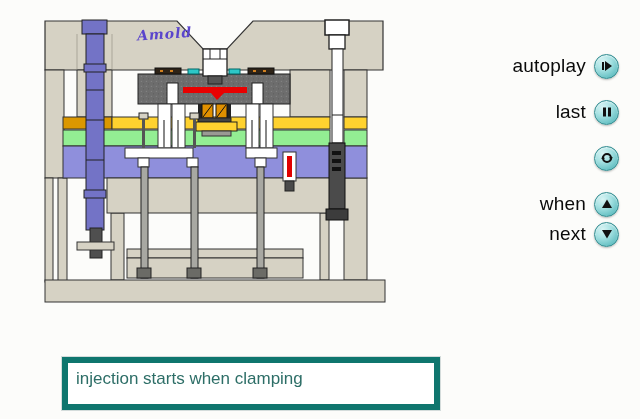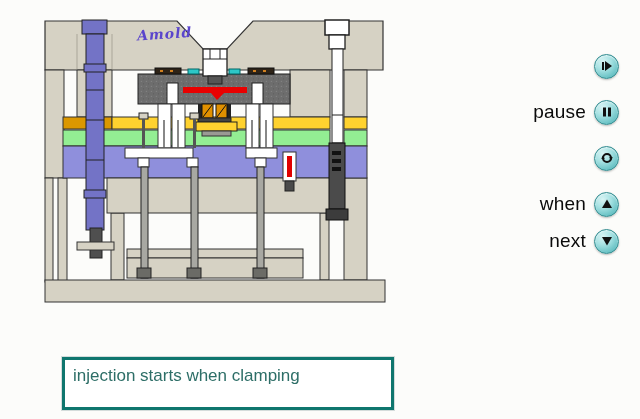--- a/index.html
+++ b/index.html
@@ -25,23 +25,23 @@
     border:1px solid #2f8a8e;
     background:radial-gradient(circle at 34% 28%, #d9f4f4 0%, #a5e1e2 38%, #63bfc2 78%, #3f9ea2 100%);
     box-shadow:inset 0 1px 2px rgba(255,255,255,.75), 0 1px 2px rgba(0,0,0,.25);
     display:flex;align-items:center;justify-content:center;
     padding:0;cursor:pointer;
   }
   .ctrl-btn svg{display:block;}
 
   
   #caption-box{
-    position:absolute;left:62px;top:357px;width:332px;height:53px;
+    position:absolute;left:62px;top:357px;width:378px;height:53px;
     background:#ffffff;
-    border:3px solid #0f766e;
+    border:6px solid #0f766e;
     outline:1px solid #d4dcdb;
     box-sizing:border-box;
     padding:5px 8px;
   }
   #caption-text{
     font-size:17px;color:#2d6e67;line-height:22px;
   }
 </style>
 </head>
 <body>
@@ -184,30 +184,31 @@
     <line x1="332" y1="115" x2="343" y2="115" stroke="#222"></line>
     <rect x="329" y="143" width="16" height="66" fill="#4b4b4b" stroke="#111"></rect>
     <rect x="332" y="151" width="9" height="4" fill="#111"></rect>
     <rect x="332" y="159" width="9" height="4" fill="#111"></rect>
     <rect x="332" y="167" width="9" height="4" fill="#111"></rect>
     <rect x="326" y="209" width="22" height="11" fill="#3c3c3c" stroke="#111"></rect>
   </g>
 </svg>
 
 <div class="ctrl-row" style="top:53px">
+  <span class="ctrl-label">autoplay</span>
   <button class="ctrl-btn">
     <svg width="14" height="14" viewBox="0 0 14 14">
       <rect x="2" y="3" width="2" height="8" fill="#111"></rect>
       <polygon points="5,2 12,7 5,12" fill="#111"></polygon>
     </svg>
   </button>
 </div>
 
 <div class="ctrl-row" style="top:99px">
-  <span class="ctrl-label">pause</span>
+  <span class="ctrl-label">last</span>
   <button class="ctrl-btn">
     <svg width="14" height="14" viewBox="0 0 14 14">
       <rect x="3" y="2.5" width="3" height="9" fill="#111"></rect>
       <rect x="8" y="2.5" width="3" height="9" fill="#111"></rect>
     </svg>
   </button>
 </div>
 
 <div class="ctrl-row" style="top:145px">
   <button class="ctrl-btn">
@@ -222,21 +223,21 @@
 
 <div class="ctrl-row" style="top:191px">
   <span class="ctrl-label">when</span>
   <button class="ctrl-btn">
     <svg width="14" height="14" viewBox="0 0 14 14">
       <polygon points="7,2.5 12,11 2,11" fill="#111"></polygon>
     </svg>
   </button>
 </div>
 
-<div class="ctrl-row" style="top:228px">
+<div class="ctrl-row" style="top:221px">
   <span class="ctrl-label">next</span>
   <button class="ctrl-btn">
     <svg width="14" height="14" viewBox="0 0 14 14">
       <polygon points="2,3 12,3 7,11.5" fill="#111"></polygon>
     </svg>
   </button>
 </div>
 
 <div id="caption-box">
   <span id="caption-text">injection starts when clamping</span>

